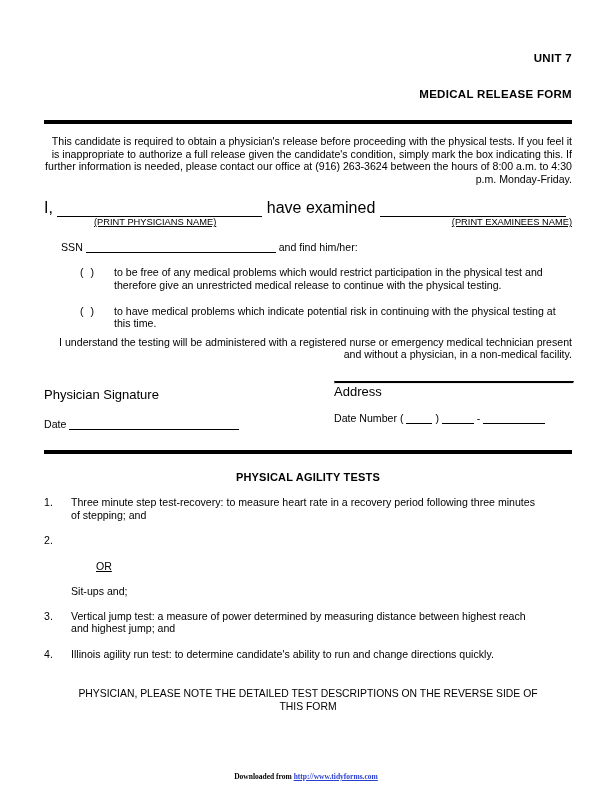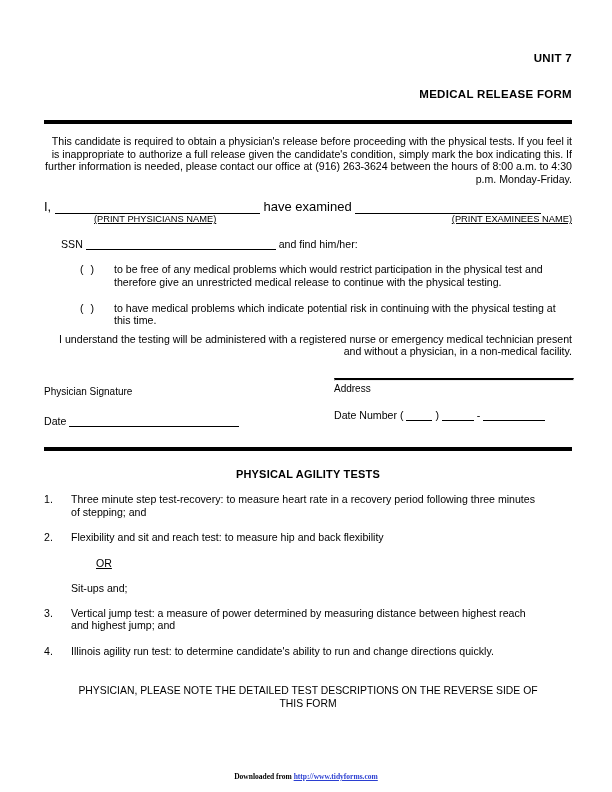--- a/index.html
+++ b/index.html
@@ -68,21 +68,21 @@
   .tiny-blank {
     display: inline-block;
     border-bottom: 1.6px solid #000;
     height: 10px;
     vertical-align: bottom;
   }
 
   
   #examination-row {
     margin-top: 14px;
-    font-size: 13px;
+    font-size: 16px;
     white-space: nowrap;
   }
   #blank-physician-name { width: 205px; }
   #blank-examinee-name  { width: 186px; }
 
   #name-caption-row {
     position: relative;
     height: 12px;
     font-size: 9.3px;
   }
@@ -130,21 +130,21 @@
   }
   .sig-left  { position: absolute; left: 0;     width: 290px; }
   .sig-right { position: absolute; left: 290px; width: 238px; }
 
   #address-rule {
     border-top: 2.2px solid #000;
     width: 238px;
     margin: 0;
   }
   .sig-label {
-    font-size: 10px;
+    font-size: 13px;
     line-height: 13px;
   }
   #physician-signature-label { padding-top: 7px; }
   #address-label { padding-top: 1px; }
 
   #date-row  { margin-top: 17px; font-size: 10.6px; white-space: nowrap; }
   #phone-row { margin-top: 14px; font-size: 10.6px; white-space: nowrap; }
   #blank-date        { width: 170px; }
   #blank-area-code   { width: 26px; }
   #blank-prefix      { width: 32px; }
@@ -288,21 +288,20 @@
 
     <div id="agility-heading">PHYSICAL AGILITY TESTS</div>
 
     <div class="test-row">
       <span class="test-num">1.</span>
       <span class="test-text">Three minute step test-recovery:  to measure heart rate in a recovery period following three minutes of stepping; and</span>
     </div>
 
     <div class="test-row">
       <span class="test-num">2.</span>
-      <span class="test-text">Flexibility and sit and reach test: to measure hip and back flexibility</span>
     </div>
 
     <div id="or-divider">
       <span>OR</span>
     </div>
 
     <div id="situps-row">Sit-ups and;</div>
 
     <div class="test-row">
       <span class="test-num">3.</span>

